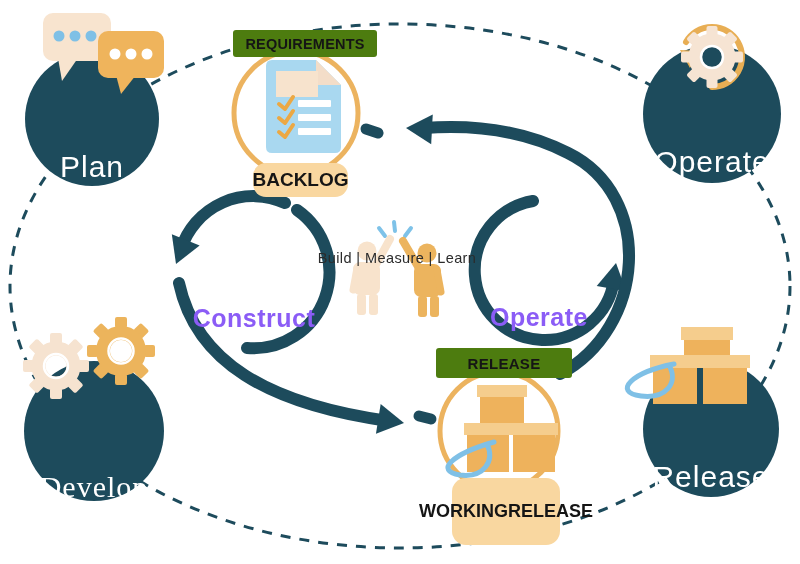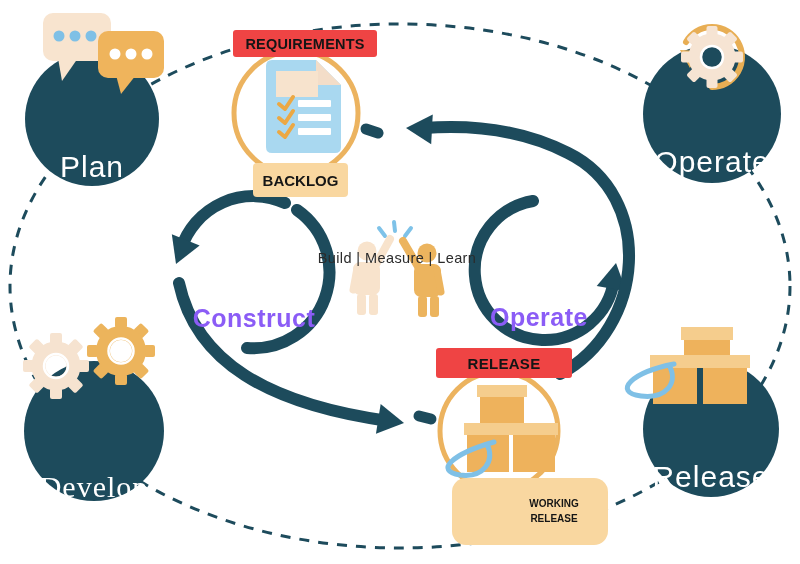--- a/index.html
+++ b/index.html
@@ -8,21 +8,21 @@
     font-family:"Liberation Sans", sans-serif;
   }
   .canvas svg{position:absolute;left:0;top:0;}
   .label{position:absolute;text-align:center;line-height:1.05;margin-top:48px;}
   .circle-label{color:#ffffff;font-size:30px;font-weight:400;letter-spacing:1px;}
   .loop-label{color:#8b5cf6;font-size:25px;font-weight:700;letter-spacing:.5px;}
   .badge{
     position:absolute;display:flex;align-items:center;justify-content:center;
     color:#151515;font-weight:700;text-align:center;
   }
-  .badge.orange{background:#ef4444;border-radius:3px;}
+  .badge.orange{background:#4d7c0f;border-radius:3px;}
   .badge.tan{background:#f9d7a0;}
   .mantra{color:#2b2b2b;font-size:14.5px;font-weight:400;letter-spacing:.4px;}
   .collab{color:#1f1f1f;font-size:23px;font-weight:400;letter-spacing:.5px;}
 </style>
 </head>
 <body>
 
 <div class="canvas">
 
   <svg width="800" height="564" viewBox="0 0 800 564">
@@ -178,23 +178,23 @@
       <line x1="437" y1="270" x2="441" y2="292" stroke="#ecb45e" stroke-width="7" stroke-linecap="round"></line>
     </g>
   </svg>
 
   <div class="label circle-label" style="left:22px;top:103px;width:140px;">Plan</div>
   <div class="label circle-label" style="left:632px;top:98px;width:160px;">Operate</div>
   <div class="label circle-label" style="left:14px;top:423px;width:160px;font-family:Liberation Serif, serif;">Develop</div>
   <div class="label circle-label" style="left:631px;top:413px;width:160px;">Release</div>
 
   <div class="badge orange" style="left:233px;top:30px;width:144px;height:27px;font-size:14.5px;letter-spacing:.2px;">REQUIREMENTS</div>
-  <div class="badge tan" style="left:253px;top:163px;width:95px;height:34px;font-size:15px;border-radius:4px;">BACKLOG</div>
+  <div class="badge tan" style="left:253px;top:163px;width:95px;height:34px;font-size:19px;border-radius:13px;">BACKLOG</div>
   <div class="badge orange" style="left:436px;top:348px;width:136px;height:30px;font-size:15px;letter-spacing:.3px;">RELEASE</div>
-  <div class="badge tan" style="left:452px;top:478px;width:108px;height:67px;font-size:10px;border-radius:14px;flex-direction:column;line-height:1.45;padding-left:48px;">
+  <div class="badge tan" style="left:452px;top:478px;width:108px;height:67px;font-size:18px;border-radius:14px;flex-direction:row;line-height:1.45;">
     <span>WORKING</span>
     <span>RELEASE</span>
   </div>
 
   <div class="label loop-label" style="left:174px;top:257px;width:160px;">Construct</div>
   <div class="label loop-label" style="left:459px;top:256px;width:160px;">Operate</div>
 
   <div class="label mantra" style="left:297px;top:203px;width:200px;">Build | Measure | Learn</div>
 
 </div>

